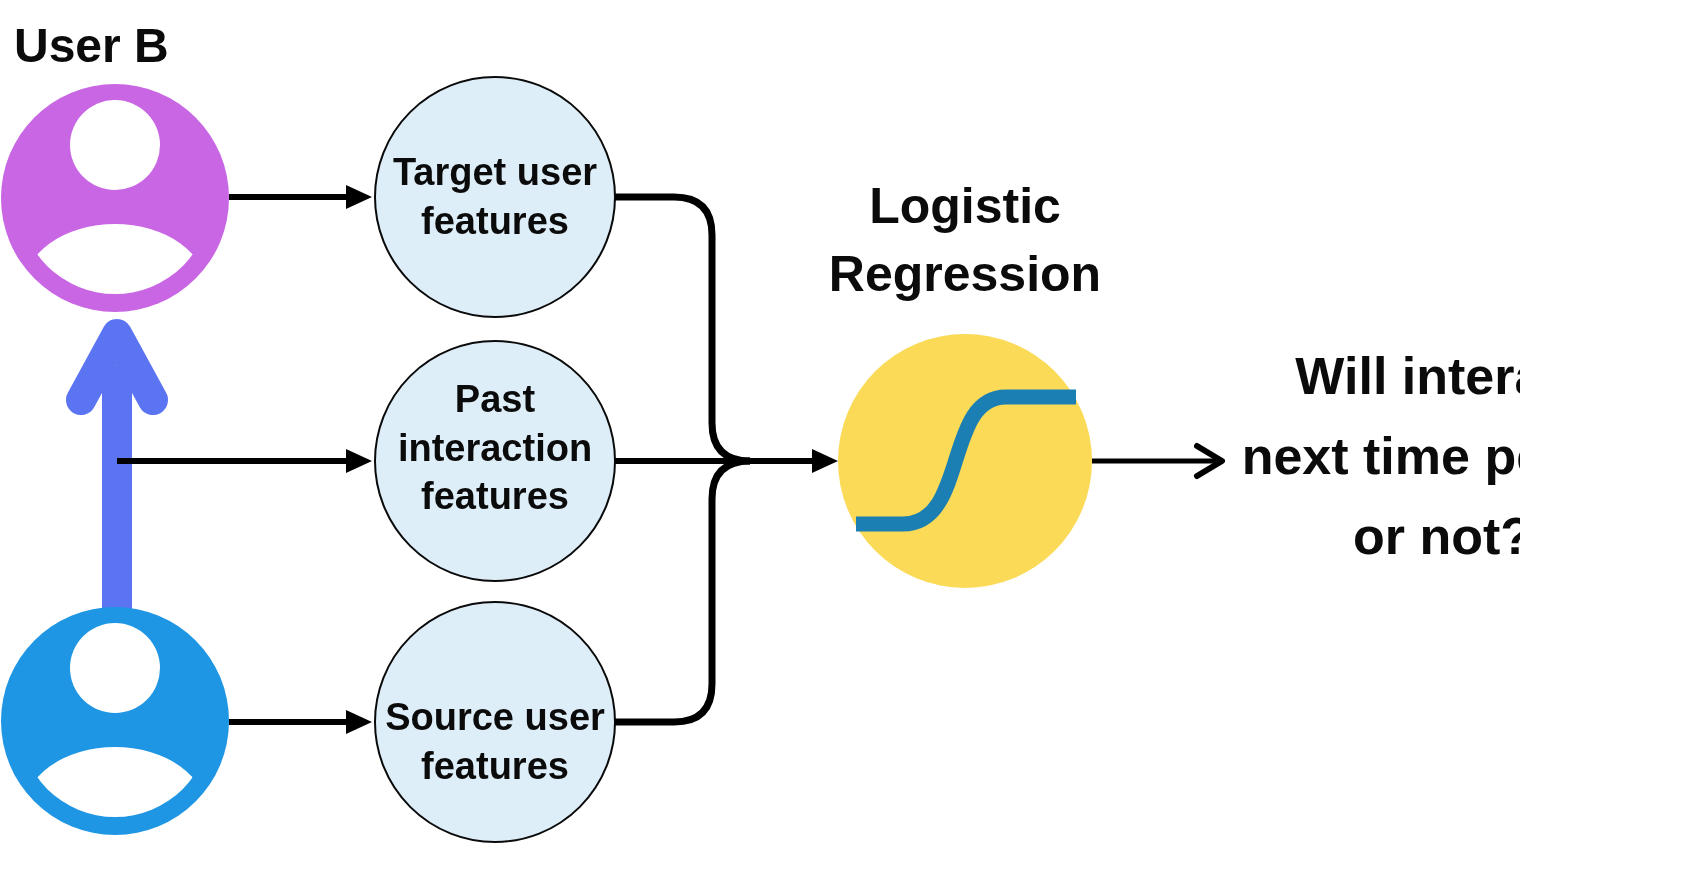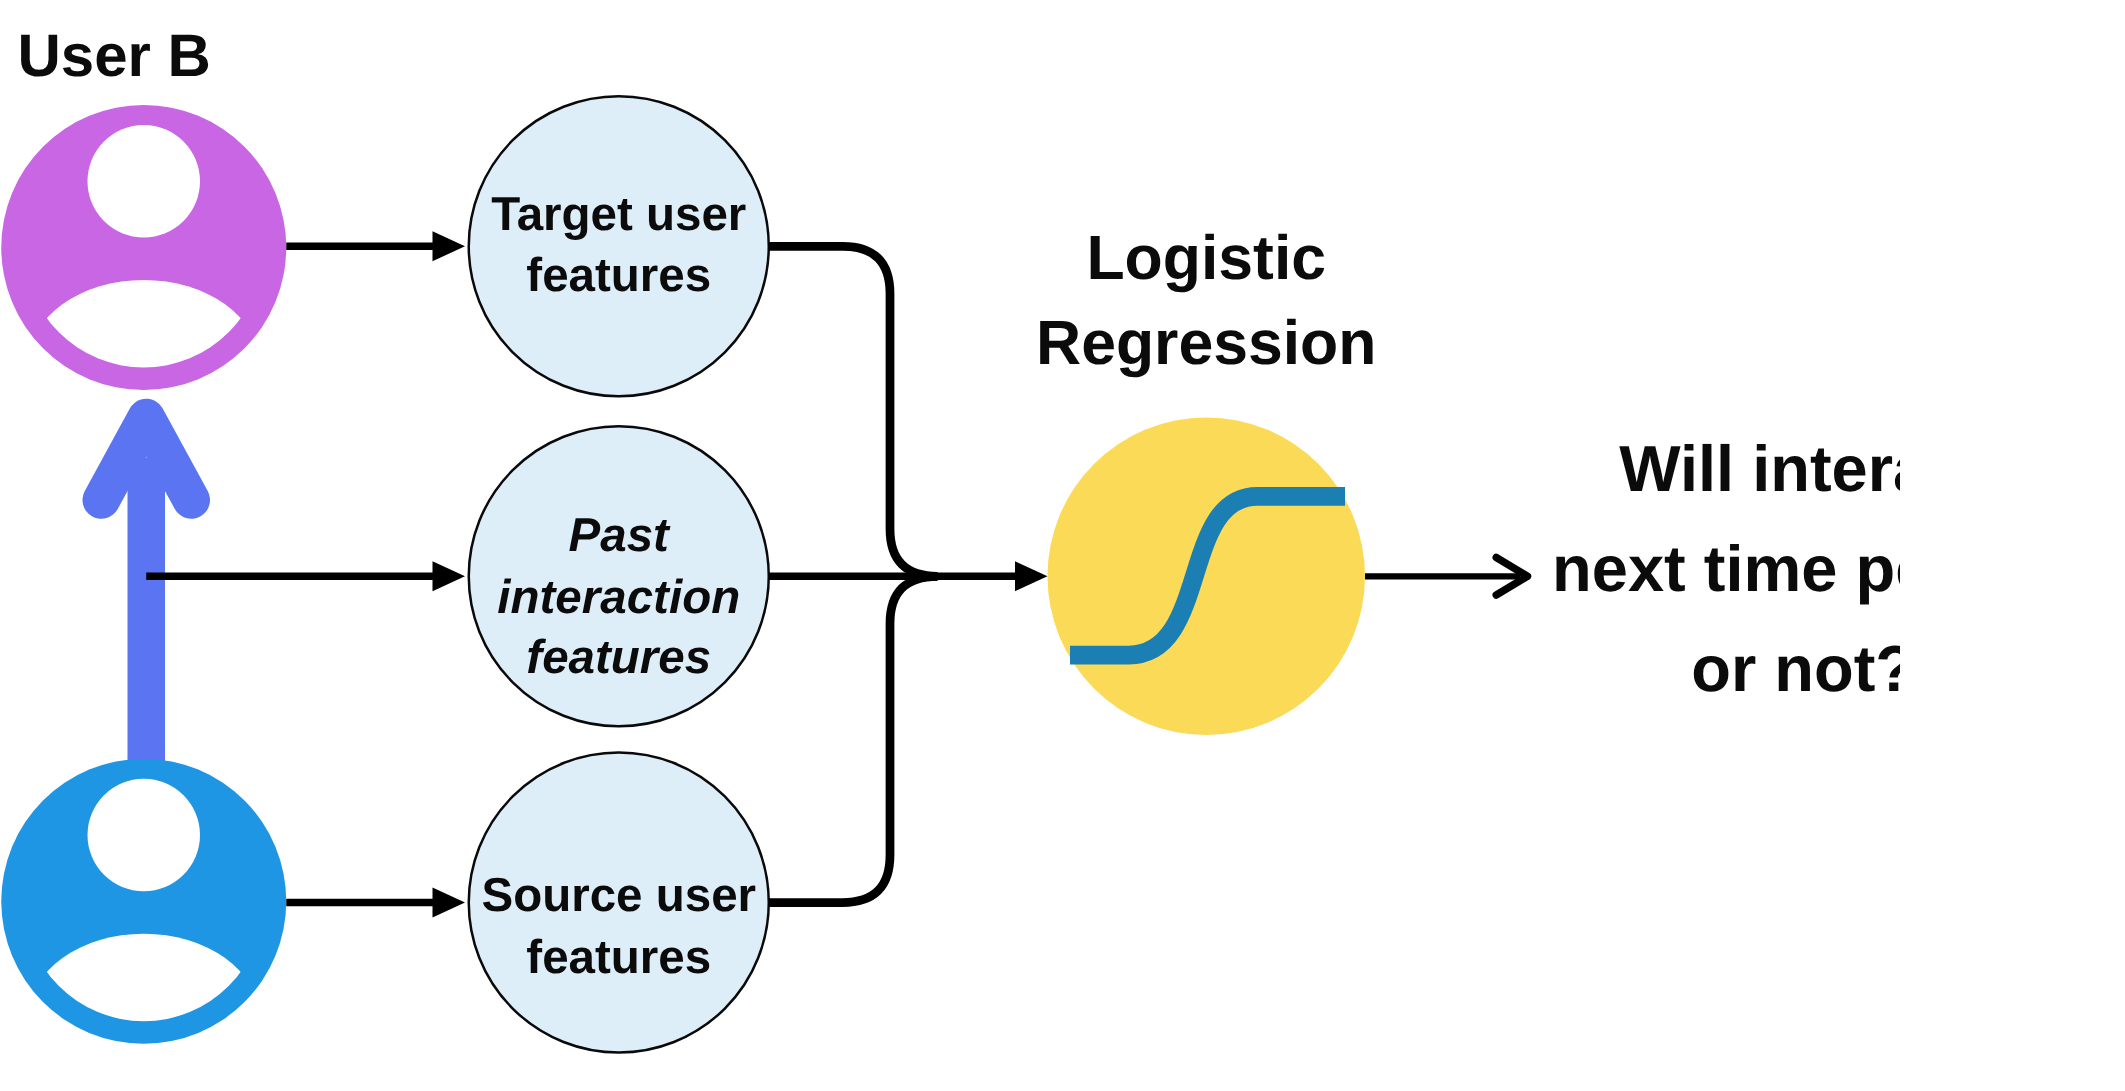--- a/index.html
+++ b/index.html
@@ -120,21 +120,21 @@
       <path d="M 1197 422 L 1222 437 L 1197 452" fill="none" stroke="#000000" stroke-width="6" stroke-linecap="round" stroke-linejoin="round"></path>
     </g>
   </svg>
 
   <div class="label user-label" style="left:14px; top:-6px;">User B</div>
 
 
   <div class="label node-label" style="left:375px; top:53px;">Target user
 features</div>
 
-  <div class="label node-label" style="left:375px; top:334px;font-style:italic;">Past
+  <div class="label node-label" style="left:375px; top:304px;">Past
 interaction
 features</div>
 
   <div class="label node-label" style="left:375px; top:598px;">Source user
 features</div>
 
   <div class="label model-label">Logistic
 Regression</div>
 
   <div class="label output-label">Will interact

